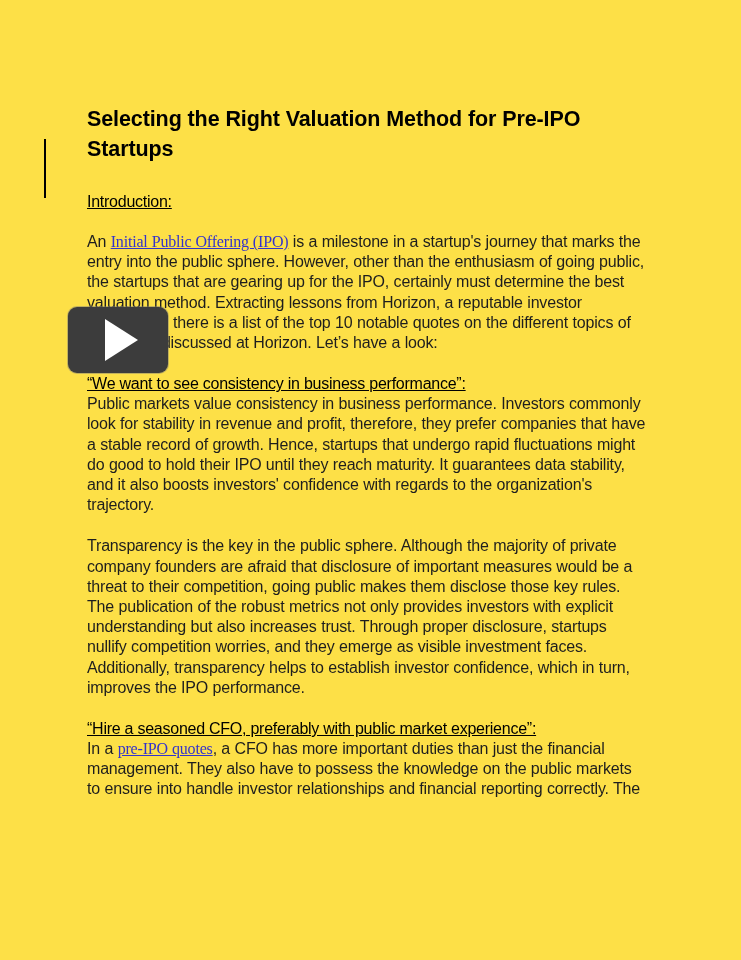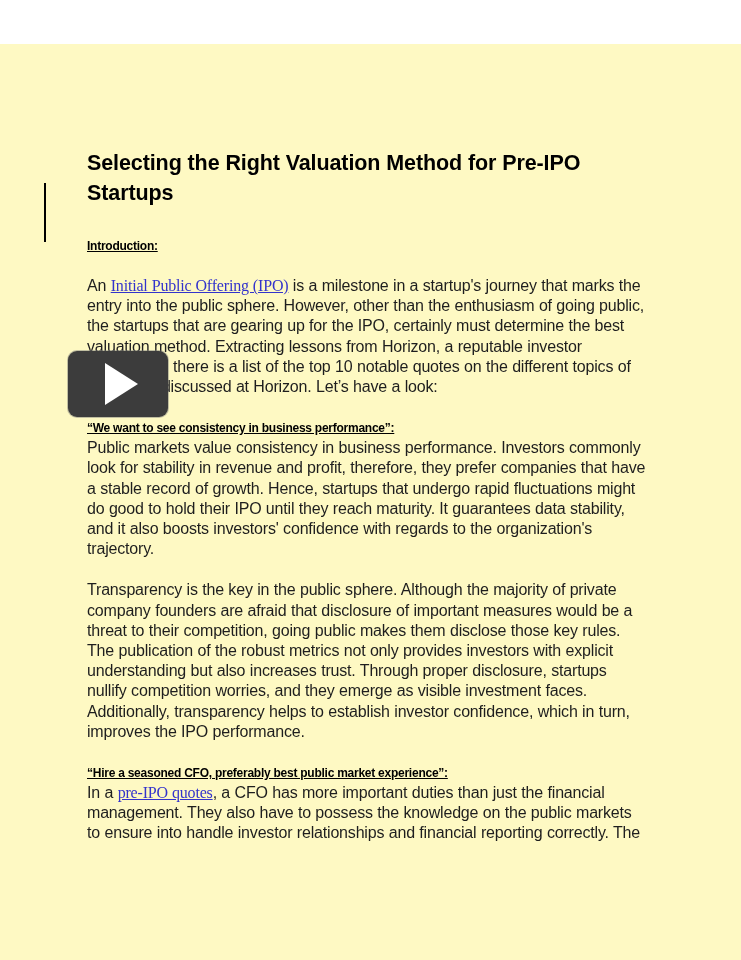--- a/index.html
+++ b/index.html
@@ -12,22 +12,21 @@
     height: 960px;
     position: relative;
     font-family: "Liberation Sans", sans-serif;
     color: #1a1a1a;
     overflow: hidden;
   }
 
   .page {
     position: absolute;
     inset: 0;
-    background: #fef9c3;
-    margin-top: 44px;
+    background: #fde047;
   }
 
   
   .change-bar {
     position: absolute;
     left: 44px;
     top: 139px;
     width: 1.5px;
     height: 59px;
     background: #000000;
@@ -44,22 +43,22 @@
     font-size: 21.5px;
     font-weight: bold;
     line-height: 30px;
     letter-spacing: -0.1px;
     color: #000000;
     margin: 0;
     padding: 0;
   }
 
   .section-head {
-    font-size: 12px;
-    font-weight: bold;
+    font-size: 16px;
+    font-weight: normal;
     color: #000000;
     text-decoration: underline;
     line-height: 20px;
     margin: 0;
     padding: 0;
     letter-spacing: -0.25px;
   }
 
   .body-text {
     font-size: 16px;
@@ -129,21 +128,21 @@
 
     <div class="section-head">“We want to see consistency in business performance”:</div>
     <p class="body-text">Public markets value consistency in business performance. Investors commonly look for stability in revenue and profit, therefore, they prefer companies that have a stable record of growth.  Hence, startups that undergo rapid fluctuations might do good to hold their IPO until they reach maturity.  It guarantees data stability, and it also boosts investors' confidence with regards to the organization's trajectory.</p>
 
     <div class="gap-section"></div>
 
     <p class="body-text">Transparency is the key in the public sphere. Although the majority of private company founders are afraid that disclosure of important measures would be a threat to their competition, going public makes them disclose those key rules. The publication of the robust metrics not only provides investors with explicit understanding but also increases trust.  Through proper disclosure, startups nullify competition worries, and they emerge as visible investment faces. Additionally, transparency helps to establish investor confidence, which in turn, improves the IPO performance.</p>
 
     <div class="gap-section"></div>
 
-    <div class="section-head">“Hire a seasoned CFO, preferably best public market experience”:</div>
+    <div class="section-head">“Hire a seasoned CFO, preferably with public market experience”:</div>
     <p class="body-text"><span>In a </span><a class="doclink">pre-IPO quotes</a><span>, a CFO has more important duties than just the financial management. They also have to possess the knowledge on the public markets to ensure into handle investor relationships and financial reporting correctly.  The</span></p>
 
   </div>
 
   <div class="video-overlay" title="">
     <div class="play-triangle"></div>
   </div>
 
 </div>
 

